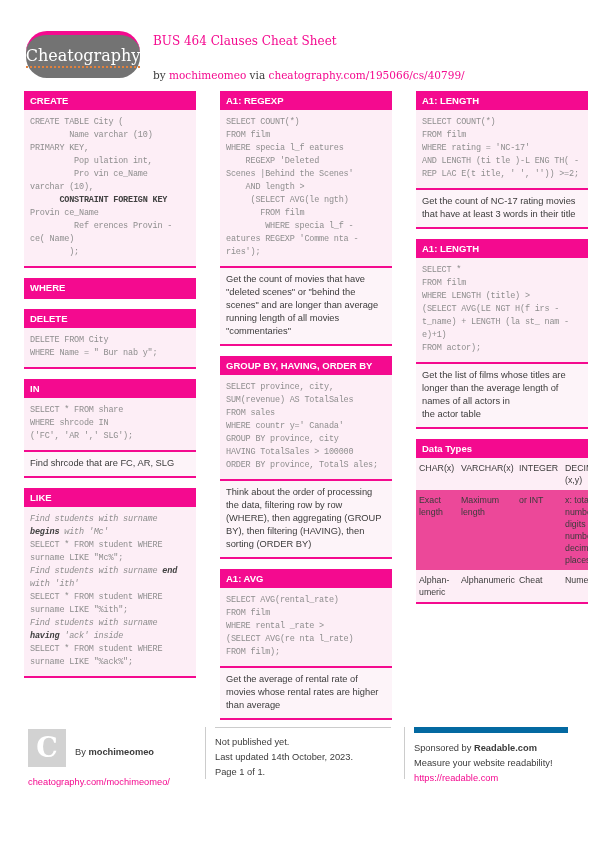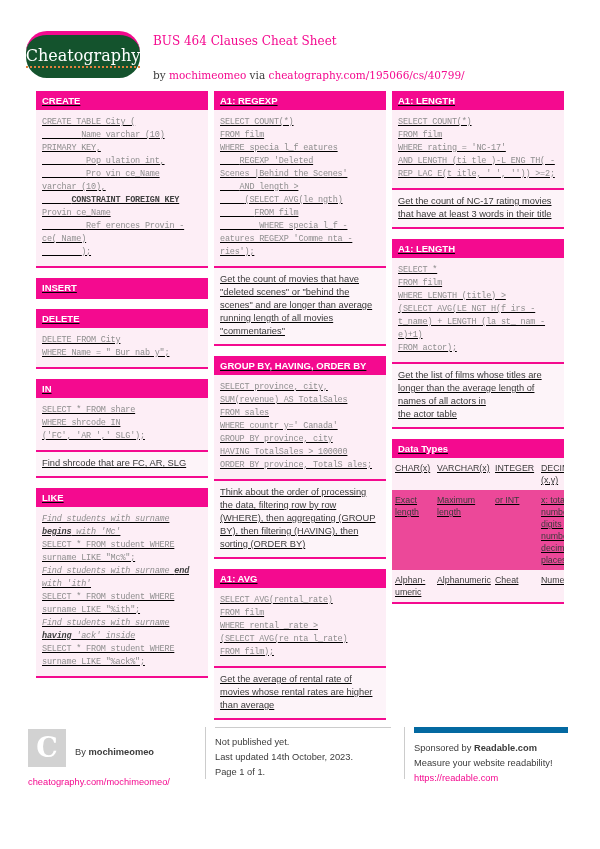--- a/index.html
+++ b/index.html
@@ -13,36 +13,36 @@
   html,body{width:600px;height:849px;}
   body{
     position:relative;
     background:#ffffff;
     font-family:"Liberation Sans",sans-serif;
     overflow:hidden;
   }
   
   .page-header{position:absolute;top:31px;left:26px;display:flex;}
   .logo-box{
-    width:114px;height:47px;background:#14532d;border-top:4px solid var(--pink);
+    width:114px;height:47px;background:#737373;border-top:4px solid var(--pink);
     display:flex;align-items:center;justify-content:center;flex:none;border-radius:21px;
   }
   .logo-text{
     font-family:"DejaVu Serif",serif;font-size:16px;color:#ffffff;
     border-bottom:2px dotted #e2813c;padding-bottom:1px;white-space:nowrap;
   }
   .title-wrap{margin-left:13px;padding-top:3px;}
   .page-title{
     font-family:"DejaVu Serif",serif;font-size:12px;font-weight:normal;
     color:var(--pink);margin-bottom:21px;
   }
   .byline{font-family:"DejaVu Serif",serif;font-size:10.5px;color:var(--dark);}
   .byline a{color:var(--pink);text-decoration:none;}
   
-  #columns{position:absolute;top:91px;left:36px;display:flex;gap:6px;text-decoration:underline;}
+  #columns{position:absolute;top:91px;left:24px;display:flex;gap:24px;}
   .col{width:172px;flex:none;display:flex;flex-direction:column;gap:10px;}
   .card{background:var(--codebg);border-bottom:2px solid var(--pink);overflow:hidden;}
   .card-header{
     background:var(--pink);color:#ffffff;font-weight:bold;font-size:9.5px;
     padding:4px 6px;line-height:11px;
   }
   .code{
     padding:6px 6px 7px 6px;
     font-family:"Liberation Mono","DejaVu Sans Mono",monospace;
     font-size:8.5px;letter-spacing:-0.2px;line-height:13px;
@@ -111,21 +111,21 @@
   </div>
 </div>
 
 <div id="columns">
     <div class="col">
       <div class="card">
         <div class="card-header">CREATE</div>
         <div class="code"><div class="line"><span>CREATE TABLE City (</span></div><div class="line"><span>        Name varchar (10)</span></div><div class="line"><span>PRIMARY KEY,</span></div><div class="line"><span>         Pop ulation int,</span></div><div class="line"><span>         Pro vin ce_Name</span></div><div class="line"><span>varchar (10),</span></div><div class="line"><span>      </span><span class="b">CONSTRAINT FOREIGN KEY</span></div><div class="line"><span>Provin ce_Name</span></div><div class="line"><span>         Ref erences Provin -</span></div><div class="line"><span>ce( Name)</span></div><div class="line"><span>        );</span></div></div>
       </div>
       <div class="card">
-        <div class="card-header">INSERT</div>
+        <div class="card-header">WHERE</div>
       </div>
       <div class="card">
         <div class="card-header">DELETE</div>
         <div class="code"><div class="line"><span>DELETE FROM City</span></div><div class="line"><span>WHERE Name = " Bur nab y";</span></div></div>
       </div>
       <div class="card">
         <div class="card-header">IN</div>
         <div class="code"><div class="line"><span>SELECT * FROM share</span></div><div class="line"><span>WHERE shrcode IN</span></div><div class="line"><span>('FC', 'AR ',' SLG');</span></div></div>
         <div class="note">Find shrcode that are FC, AR, SLG</div>
       </div>

